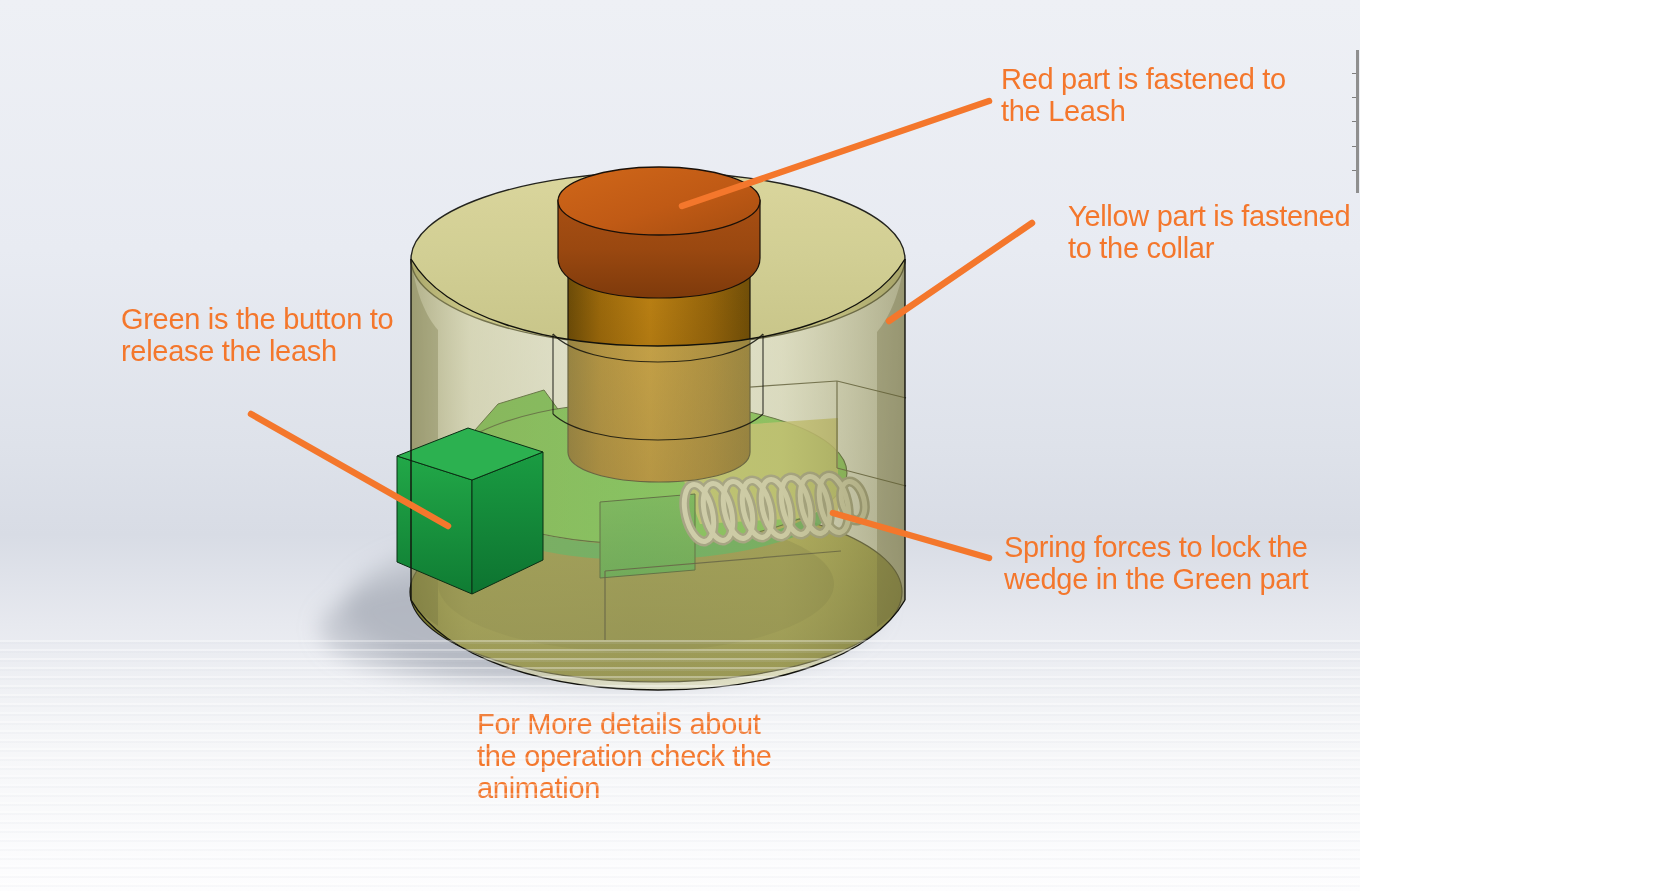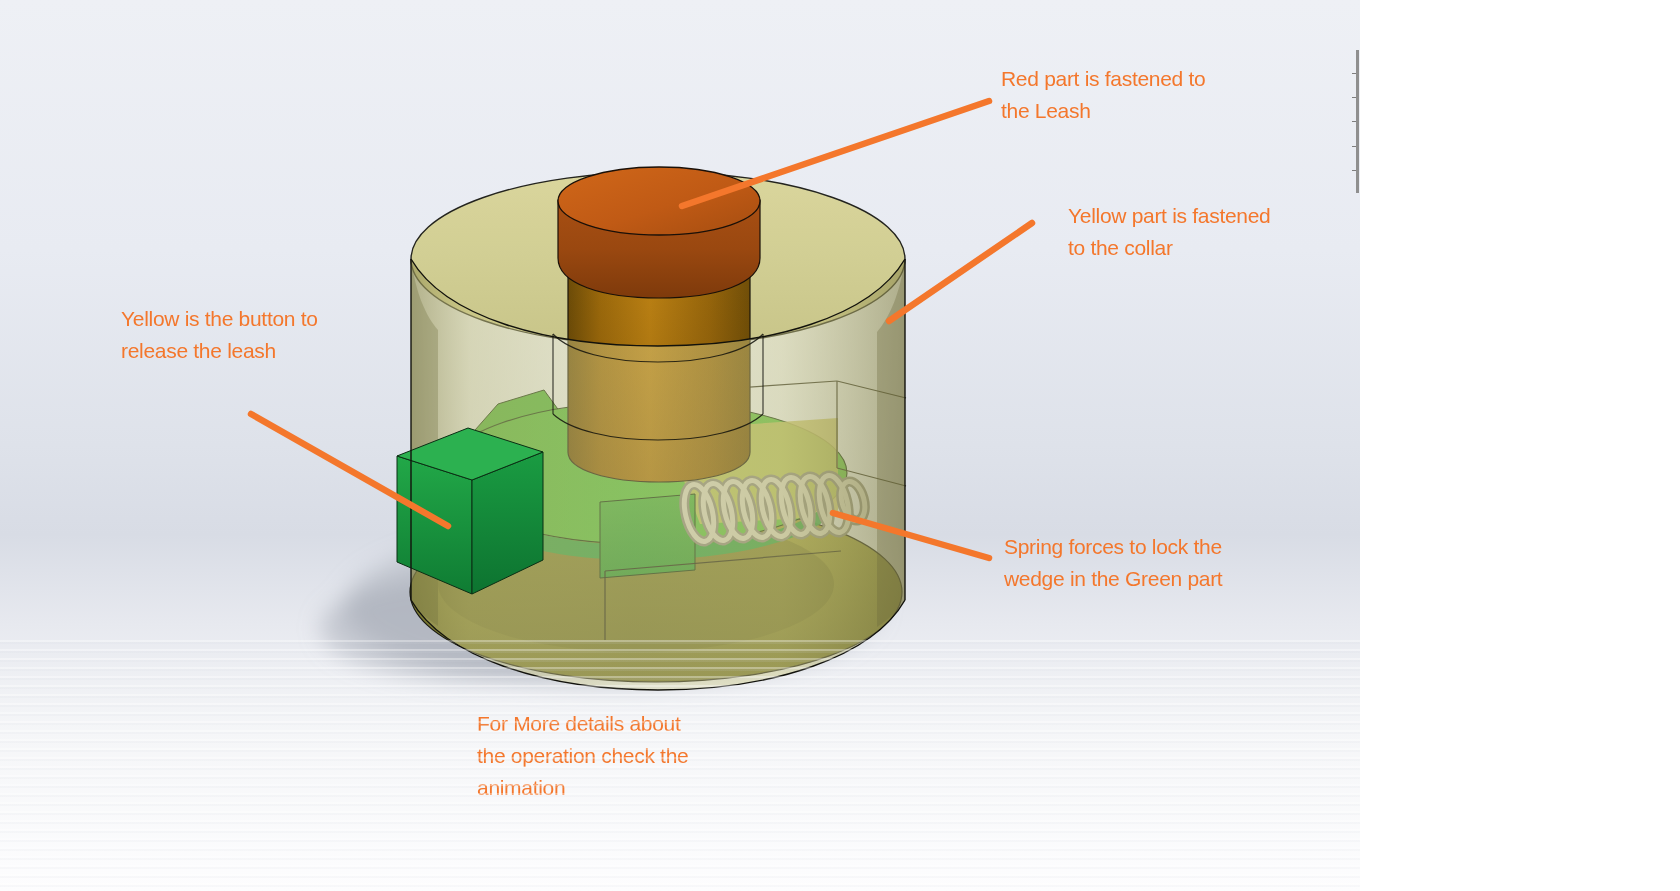--- a/index.html
+++ b/index.html
@@ -5,21 +5,21 @@
   html,body{margin:0;padding:0;background:#ffffff;}
   .stage{position:relative;width:1680px;height:891px;overflow:hidden;background:#ffffff;
          font-family:"Liberation Sans",sans-serif;}
   .viewport{position:absolute;left:0;top:0;width:1360px;height:891px;
     background:linear-gradient(180deg,#eef0f5 0%,#e8ebf2 28%,#dee2ea 50%,#d8dce5 60%,
                #e7e9ef 70%,#f5f6f8 82%,#fdfdfe 100%);}
   .viewport::after{content:"";position:absolute;left:0;top:640px;width:100%;height:251px;
     background:repeating-linear-gradient(180deg,rgba(255,255,255,.35) 0 2px,rgba(210,214,222,.12) 2px 4px,transparent 4px 9px);
     pointer-events:none;}
   .model-svg{position:absolute;left:0;top:0;}
-  .annotation{position:absolute;color:#F4772C;font-size:21px;line-height:32px;
+  .annotation{position:absolute;color:#F4772C;font-size:29px;line-height:32px;
     letter-spacing:-0.3px;white-space:pre-line;}
   .side-panel{position:absolute;left:1360px;top:0;width:320px;height:891px;background:#ffffff;}
   .vruler{position:absolute;left:1356px;top:50px;width:3px;height:143px;background:#8f8f8f;}
   .vruler .tick{position:absolute;left:-4px;width:4px;height:1px;background:#7e7e7e;}
 </style>
 </head>
 <body>
 
 <div class="stage">
 
@@ -181,21 +181,21 @@
         <path d="M889,321 L1032,223"></path>
         <path d="M251,414 L448,526"></path>
         <path d="M833,513 L989,558"></path>
       </g>
     </svg>
 
     <div class="annotation" style="left:1001px;top:63px;">Red part is fastened to
 the Leash</div>
     <div class="annotation" style="left:1040px;top:200px;margin-left:28px;">Yellow part is fastened
 to the collar</div>
-    <div class="annotation" style="left:121px;top:303px;">Yellow is the button to
+    <div class="annotation" style="left:121px;top:303px;">Green is the button to
 release the leash</div>
     <div class="annotation" style="left:1004px;top:531px;">Spring forces to lock the
 wedge in the Green part</div>
     <div class="annotation" style="left:477px;top:708px;">For More details about
 the  operation check the
 animation</div>
   </div>
 
   <div class="side-panel"></div>
 

